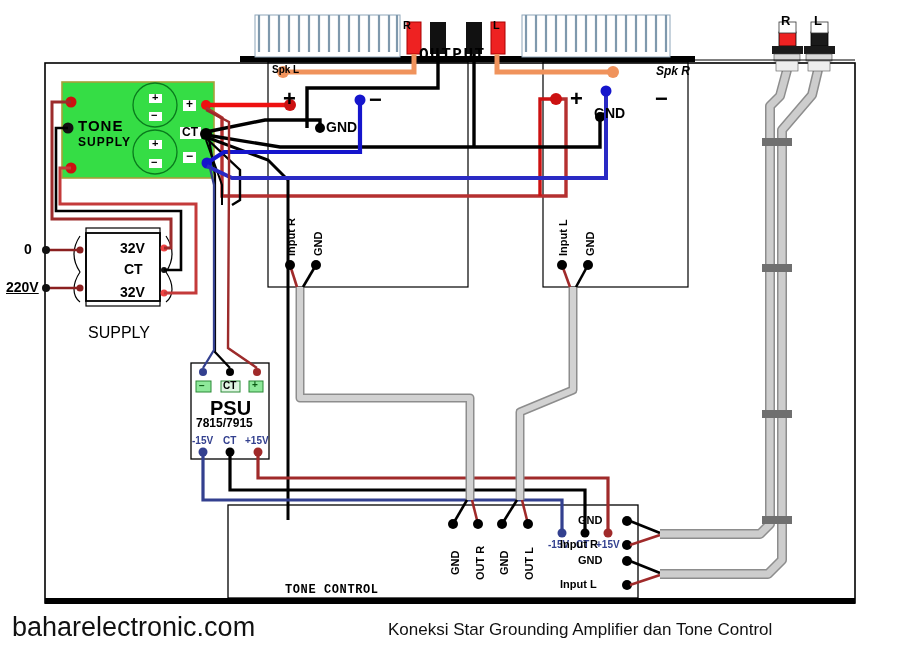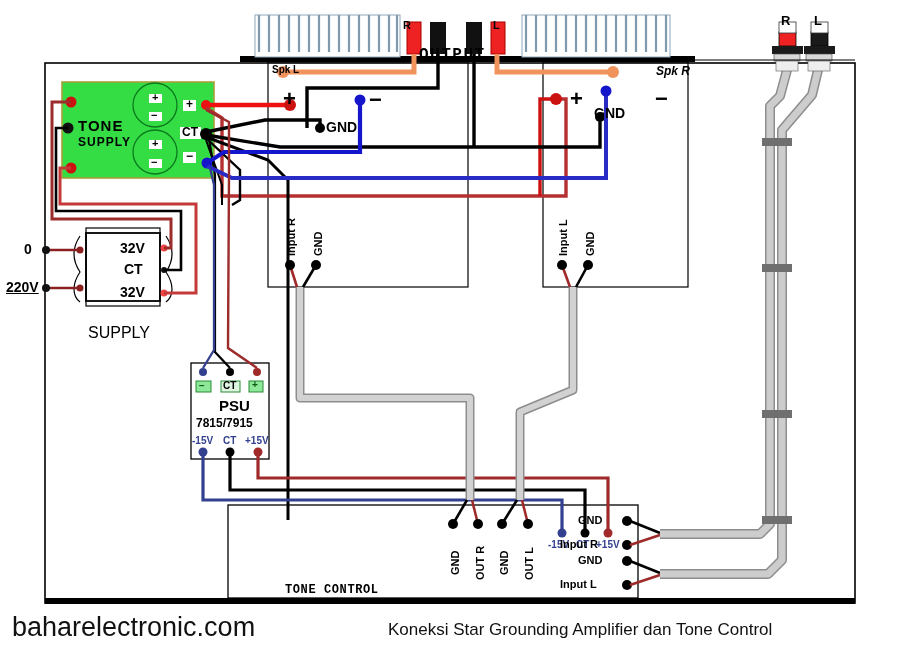--- a/index.html
+++ b/index.html
@@ -245,21 +245,21 @@
 <div class="lbl b" style="left:24px;top:242px;font-size:14px;">0</div>
 <div class="lbl b" style="left:6px;top:280px;font-size:14px;text-decoration:underline;">220V</div>
 <div class="lbl b" style="left:120px;top:241px;font-size:14px;">32V</div>
 <div class="lbl b" style="left:124px;top:262px;font-size:14px;">CT</div>
 <div class="lbl b" style="left:120px;top:285px;font-size:14px;">32V</div>
 <div class="lbl" style="left:88px;top:325px;font-size:16px;">SUPPLY</div>
 
 <div class="lbl b" style="left:199px;top:381px;font-size:10px;color:#0a5a13;">−</div>
 <div class="lbl b" style="left:223px;top:381px;font-size:10px;">CT</div>
 <div class="lbl b" style="left:252px;top:380px;font-size:10px;color:#0a5a13;">+</div>
-<div class="lbl b" style="left:219px;top:398px;font-size:15px;">PSU</div>
+<div class="lbl b" style="left:210px;top:398px;font-size:20px;">PSU</div>
 <div class="lbl b" style="left:196px;top:417px;font-size:12px;">7815/7915</div>
 <div class="lbl b" style="left:192px;top:436px;font-size:10px;color:#33408f;">-15V</div>
 <div class="lbl b" style="left:223px;top:436px;font-size:10px;color:#33408f;">CT</div>
 <div class="lbl b" style="left:245px;top:436px;font-size:10px;color:#33408f;">+15V</div>
 
 <div class="lbl b" style="left:403px;top:20px;font-size:11px;">R</div>
 <div class="lbl b" style="left:419px;top:21px;font-size:16px;letter-spacing:1.5px;font-family:'Liberation Mono',monospace;margin-top:26px;">OUTPUT</div>
 <div class="lbl b" style="left:493px;top:20px;font-size:11px;">L</div>
 
 <div class="lbl b" style="left:272px;top:65px;font-size:10px;">Spk L</div>

